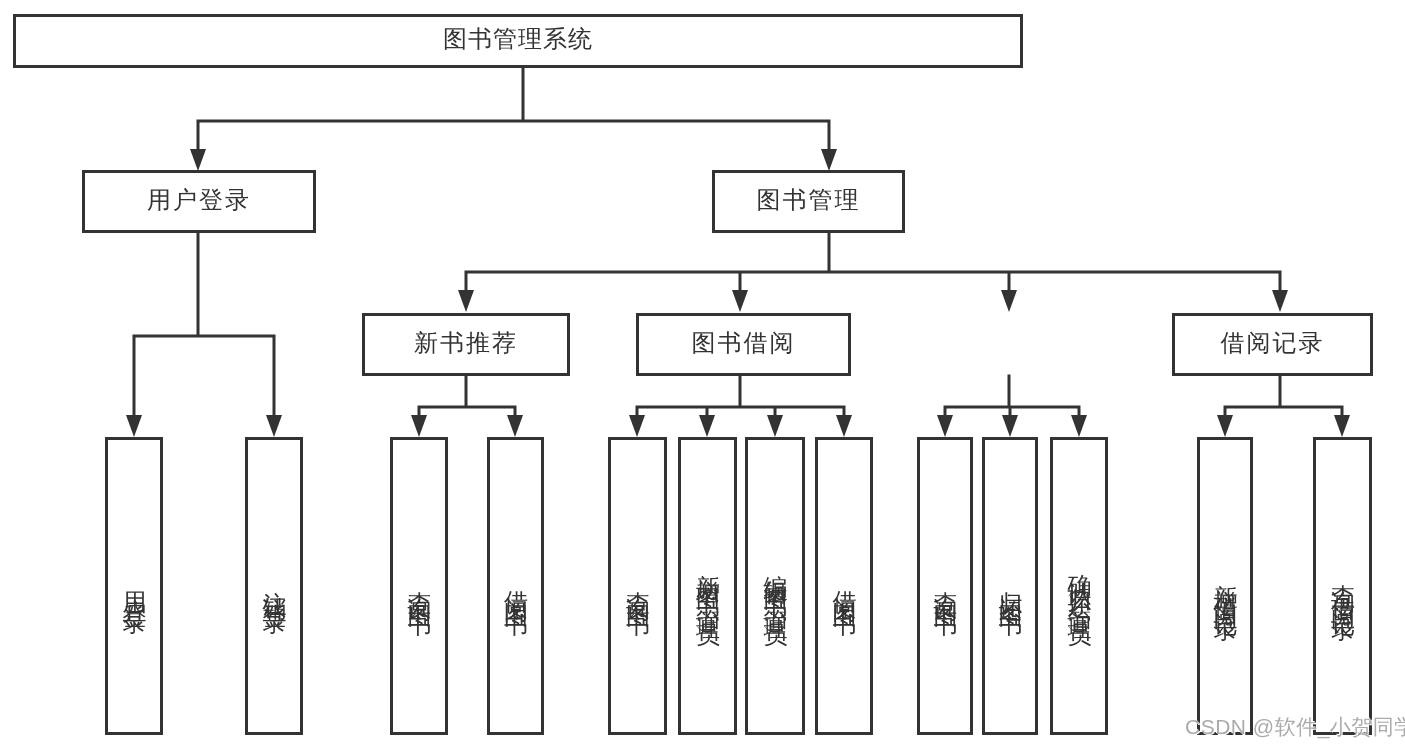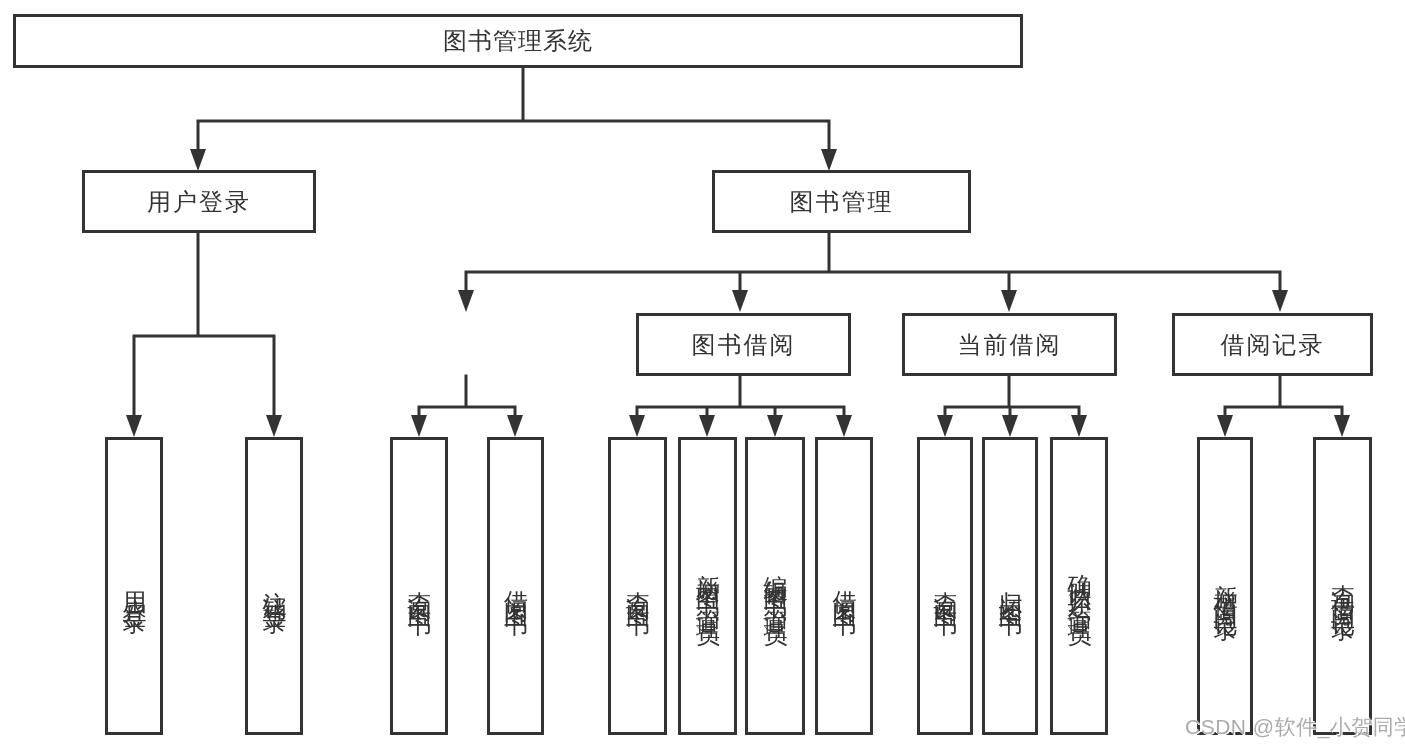--- a/index.html
+++ b/index.html
@@ -9,21 +9,21 @@
     font-family:"Liberation Sans","DejaVu Sans",sans-serif;color:#333333;
   }
   .connectors{position:absolute;left:0;top:0;width:1405px;height:747px;pointer-events:none;}
   .connectors path.line{stroke:#333333;stroke-width:3;fill:none;stroke-linecap:square;}
   .connectors path.arrow{fill:#333333;stroke:none;}
   .node{
     position:absolute;box-sizing:border-box;border:3px solid #333333;background:#ffffff;
     display:flex;align-items:center;justify-content:center;
   }
   .node span{white-space:nowrap;}
-  .hnode span{font-size:24px;letter-spacing:2px;line-height:1;}
+  .hnode span{font-size:24px;letter-spacing:2px;line-height:1;font-family:Liberation Mono, monospace;}
   .root span{font-size:24px;letter-spacing:1px;}
   .leaf span{
     display:inline-block;
     writing-mode:vertical-rl;text-orientation:mixed;
     font-size:24px;letter-spacing:7px;line-height:1.2;
   }
   .watermark{
     position:absolute;left:1185px;top:713px;width:210px;
     font-size:21px;letter-spacing:0.5px;color:#ababab;
     text-shadow:1px 1px 0 #ffffff,-1px -1px 0 #ffffff;
@@ -71,29 +71,29 @@
     <path class="arrow" d="M1342 437 L1334 415 L1350 415 Z"></path>
   </svg>
 
   <div class="node hnode root" style="left:13px;top:14px;width:1010px;height:54px">
     <span>图书管理系统</span>
   </div>
 
   <div class="node hnode" style="left:82px;top:170px;width:234px;height:63px">
     <span>用户登录</span>
   </div>
-  <div class="node hnode" style="left:712px;top:170px;width:259px;height:63px">
+  <div class="node hnode" style="left:712px;top:170px;width:193px;height:63px">
     <span>图书管理</span>
   </div>
 
+  <div class="node hnode" style="left:362px;top:313px;width:208px;height:63px">
+    <span>新书推荐</span>
+  </div>
   <div class="node hnode" style="left:636px;top:313px;width:215px;height:63px">
     <span>图书借阅</span>
-  </div>
-  <div class="node hnode" style="left:902px;top:313px;width:215px;height:63px">
-    <span>当前借阅</span>
   </div>
   <div class="node hnode" style="left:1172px;top:313px;width:201px;height:63px">
     <span>借阅记录</span>
   </div>
 
   <div class="node leaf" style="left:105px;top:437px;width:58px;height:298px">
     <span>用户登录</span>
   </div>
   <div class="node leaf" style="left:245px;top:437px;width:58px;height:298px">
     <span>注销登录</span>

